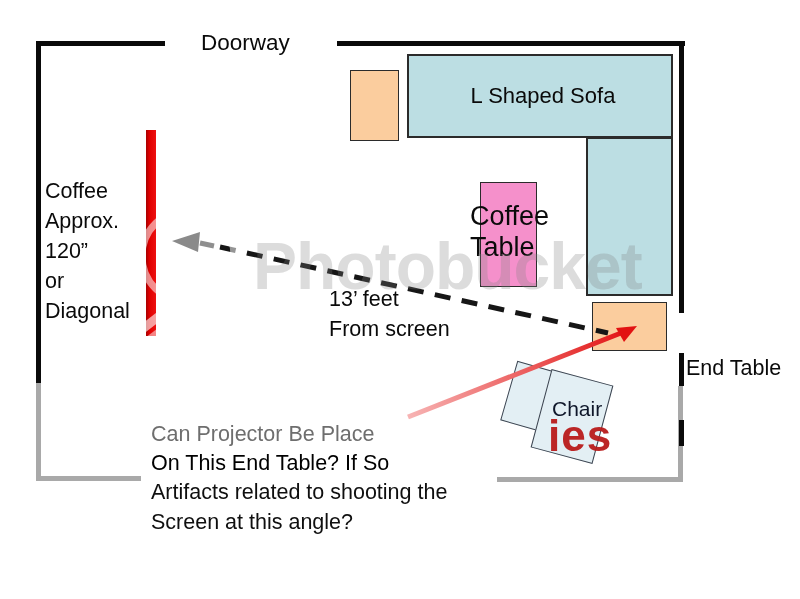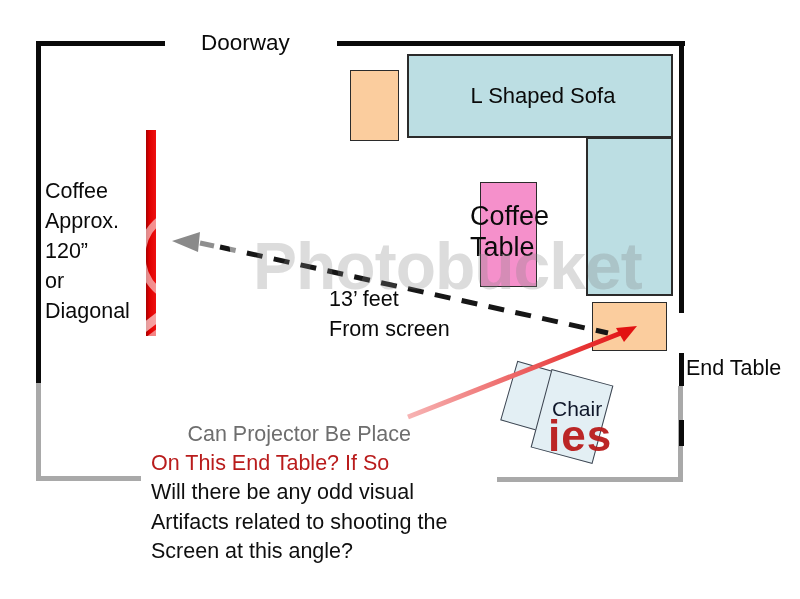--- a/index.html
+++ b/index.html
@@ -21,22 +21,22 @@
   
   .lbl{position:absolute;font-size:22px;line-height:1.25;color:#0a0a0a;white-space:nowrap;}
   .sofa-label{
     position:absolute;left:407px;top:54px;width:272px;height:84px;
     display:flex;align-items:center;justify-content:center;font-size:22px;
   }
   .coffee-label{position:absolute;left:470px;top:201px;width:80px;font-size:27px;line-height:31px;white-space:normal;}
   .screen-label{position:absolute;left:45px;top:176px;font-size:21.5px;line-height:30px;}
   .dist-label{position:absolute;left:329px;top:285px;font-size:21.5px;line-height:29.5px;}
   .question{position:absolute;left:151px;top:420px;font-size:21.5px;line-height:29.2px;white-space:nowrap;}
-  .q1{color:#6e6e6e;text-align:center;}
-  .q2{color:#b91c1c;}
+  .q1{color:#6e6e6e;}
+  .q2{color:#000000;}
   .q3{color:#0f0f0f;}
   .chair-label{position:absolute;left:552px;top:397px;font-size:21px;color:#0f172a;}
   
   .wm-brand{
     position:absolute;left:253px;top:233px;font-size:66px;line-height:1;
     color:rgba(130,130,130,0.28);letter-spacing:-1px;white-space:nowrap;font-weight:bold;
   }
   .wm-frag{
     position:absolute;left:548px;top:411px;font-size:44px;font-weight:bold;
     color:#b91c1c;opacity:0.95;letter-spacing:1px;
@@ -101,21 +101,20 @@
   </div>
 
   <div class="dist-label">
     <div>13’ feet</div>
     <div>From screen</div>
   </div>
 
   <div class="question">
     <div class="q1">Can Projector Be Place</div>
     <div class="q2">On This End Table?  If So</div>
-    <div class="q3">Will there be any odd visual</div>
     <div class="q3">Artifacts related to shooting the</div>
     <div class="q3">Screen at this angle?</div>
   </div>
 
   <svg width="800" height="599" viewBox="0 0 800 599" style="pointer-events:none;">
     <circle cx="188" cy="256" r="46" fill="none" stroke="rgba(255,255,255,0.55)" stroke-width="7"></circle>
     <circle cx="197" cy="198" r="25" fill="none" stroke="rgba(255,255,255,0.42)" stroke-width="5"></circle>
     <line x1="136" y1="334" x2="171" y2="307" stroke="rgba(255,255,255,0.62)" stroke-width="9"></line>
     <line x1="142" y1="344" x2="174" y2="320" stroke="rgba(255,255,255,0.5)" stroke-width="6"></line>
   </svg>

